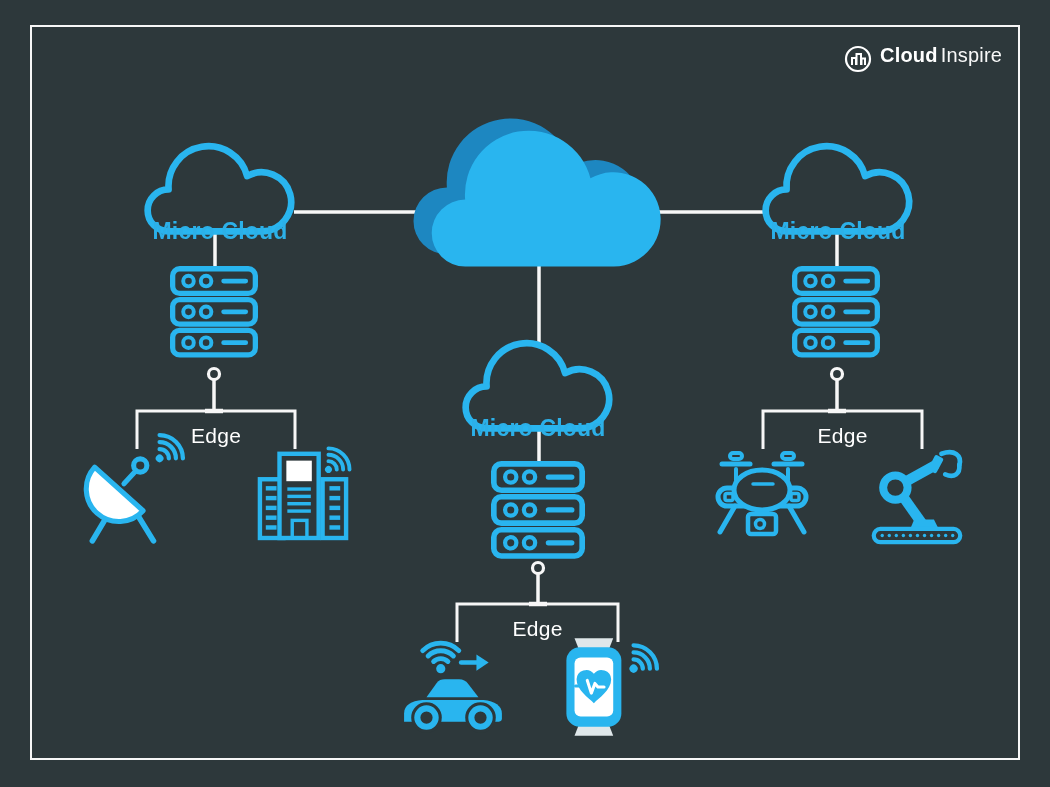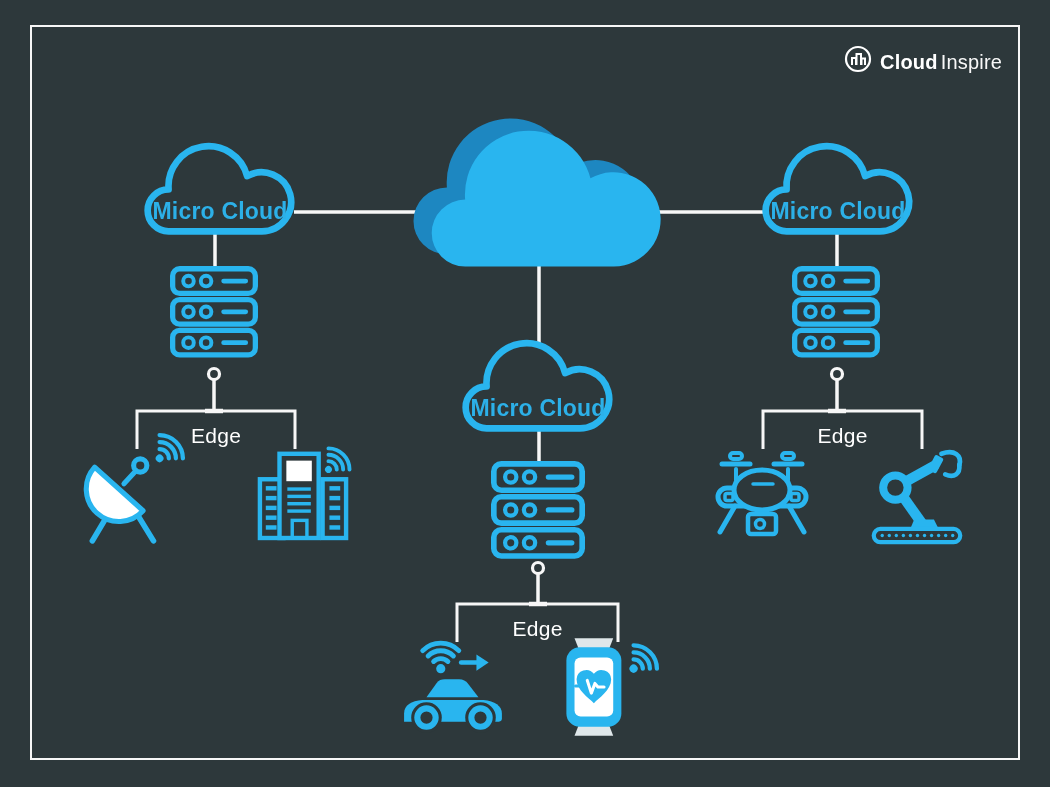--- a/index.html
+++ b/index.html
@@ -5,42 +5,42 @@
   :root{
     --background:#2d383b; --accent:#29b5ef; --accent-dark:#1d87c1;
     --line:#f7f7f7; --cloud-text:#2cb0e8; --edge-text:#ffffff;
     --device-screen:#ffffff; --strap:#dfe7ea;
   }
   *{margin:0;padding:0;box-sizing:border-box;}
   body{background:#1c2426;font-family:"Liberation Sans", sans-serif;}
   .stage{position:relative;width:1050px;height:787px;background:var(--background);overflow:hidden;}
   .frame{position:absolute;left:30px;top:25px;width:990px;height:735px;border:2px solid var(--line);}
   
-  .logo{position:absolute;left:843px;top:44px;display:flex;align-items:flex-end;gap:7px;color:#fff;}
+  .logo{position:absolute;left:843px;top:44px;display:flex;align-items:flex-start;gap:7px;color:#fff;}
   .logo .brand{font-size:20px;letter-spacing:.2px;white-space:nowrap;}
   .logo .b{font-weight:700;}
   .logo .l{font-weight:400;opacity:.97;margin-left:3px;}
   
   .abs{position:absolute;}
   svg{display:block;overflow:visible;}
   .sA{stroke:var(--accent);fill:none;}
   .sAf{stroke:var(--accent);fill:var(--background);}
   .fA{fill:var(--accent);stroke:none;}
   .fBG{fill:var(--background);stroke:none;}
   .fW{fill:var(--device-screen);stroke:none;}
   .sW{stroke:var(--device-screen);fill:none;}
   .sL{stroke:var(--line);fill:none;}
   .sLf{stroke:var(--line);fill:var(--background);}
   .fDark{fill:var(--accent-dark);stroke:none;}
   .fLight{fill:var(--accent);stroke:none;}
   .dishFill{fill:var(--device-screen);stroke:var(--accent);}
   .fStrap{fill:var(--strap);stroke:none;}
   
   .cloud-label{position:absolute;width:160px;text-align:center;color:var(--cloud-text);
-    font-size:23px;font-weight:700;letter-spacing:.2px;}
+    font-size:23px;font-weight:700;letter-spacing:.2px;margin-top:20px;}
   .edge-label{position:absolute;text-align:center;color:var(--edge-text);
     font-size:21px;font-weight:400;letter-spacing:.3px;}
 </style>
 </head>
 <body>
 
 <div class="stage">
 
   <svg class="abs" style="left:0;top:0" width="1050" height="787" viewBox="0 0 1050 787">
 

